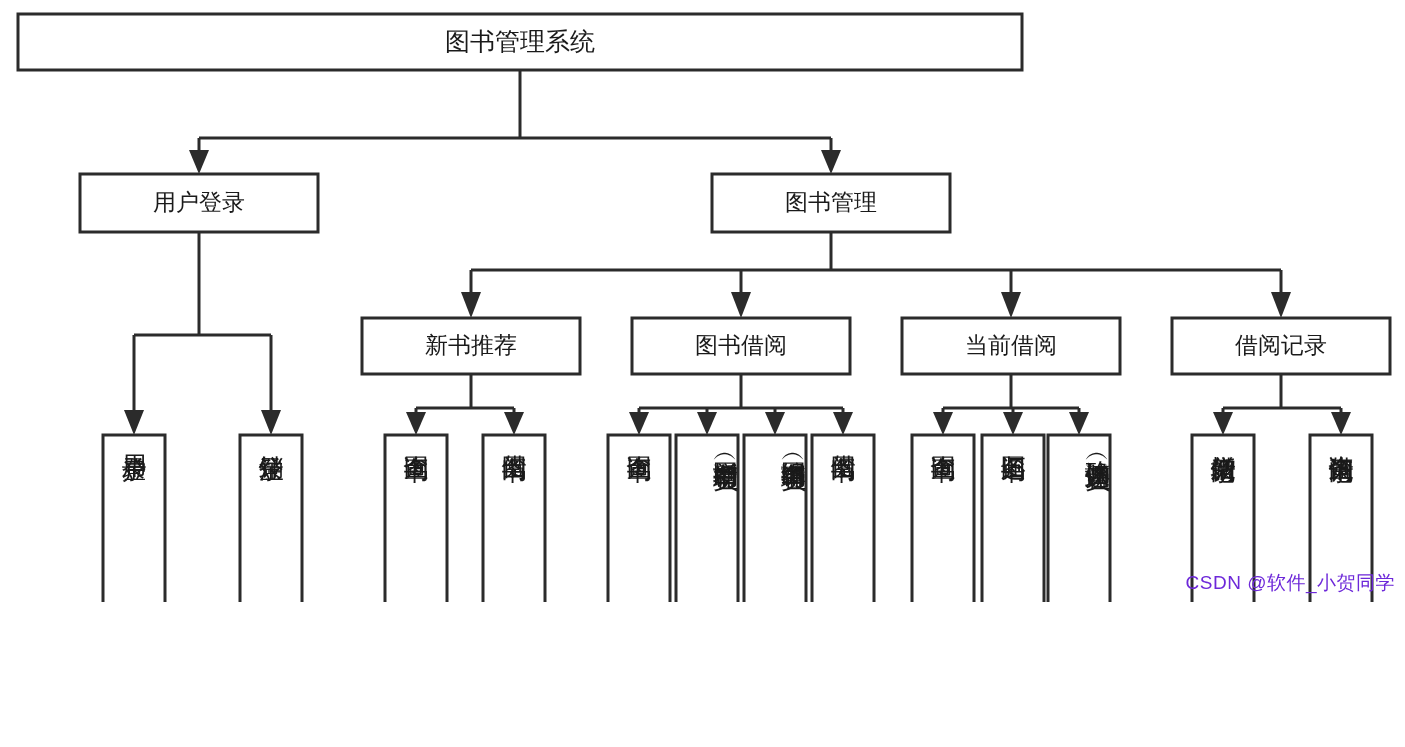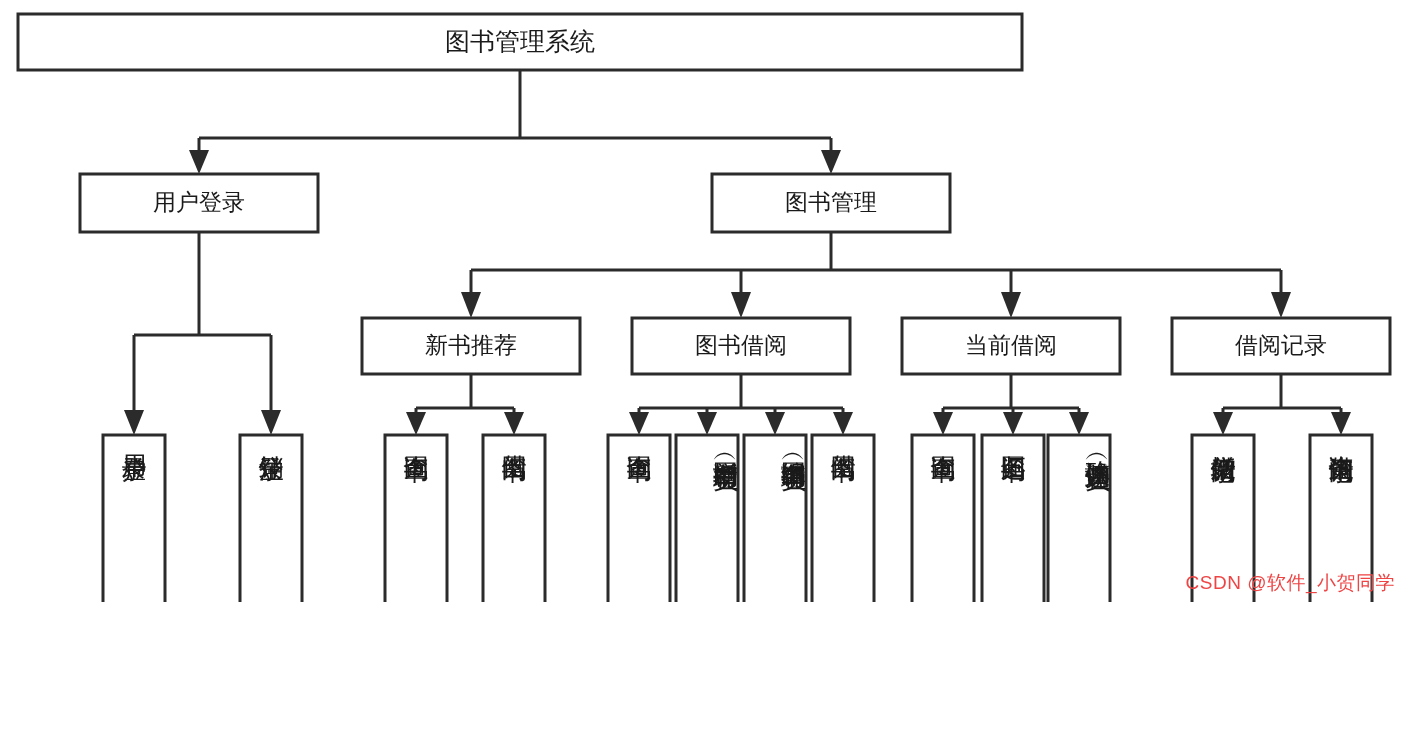--- a/index.html
+++ b/index.html
@@ -72,21 +72,21 @@
     display: flex;
     align-items: flex-start;
     justify-content: flex-start;
   }
   .watermark {
     position: absolute;
     right: 10px;
     bottom: 6px;
     font-family: "Liberation Sans", "DejaVu Sans", sans-serif;
     font-size: 19px;
-    color: #ef4444;
+    color: #6d28d9;
     white-space: nowrap;
     letter-spacing: 0.5px;
     text-align: right;
   }
 </style>
 </head>
 <body>
 
 <div id="diagram-root">
 

